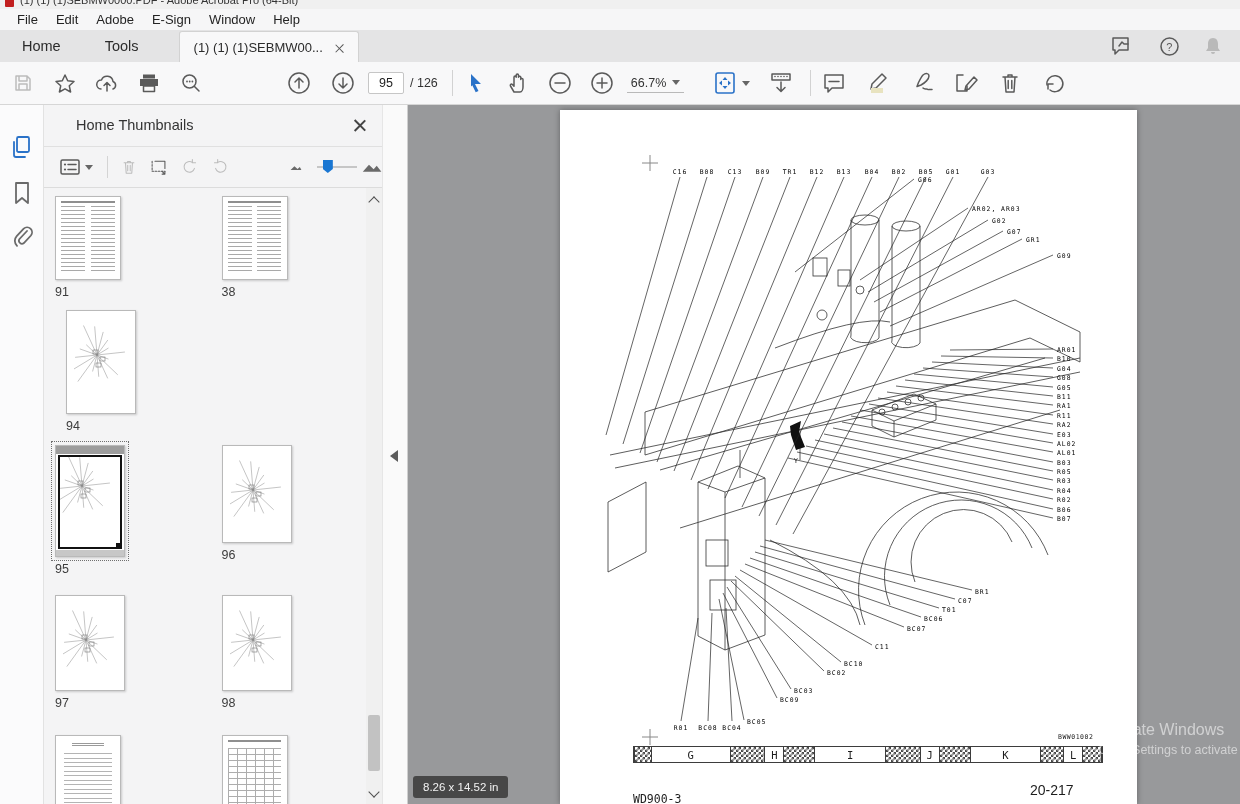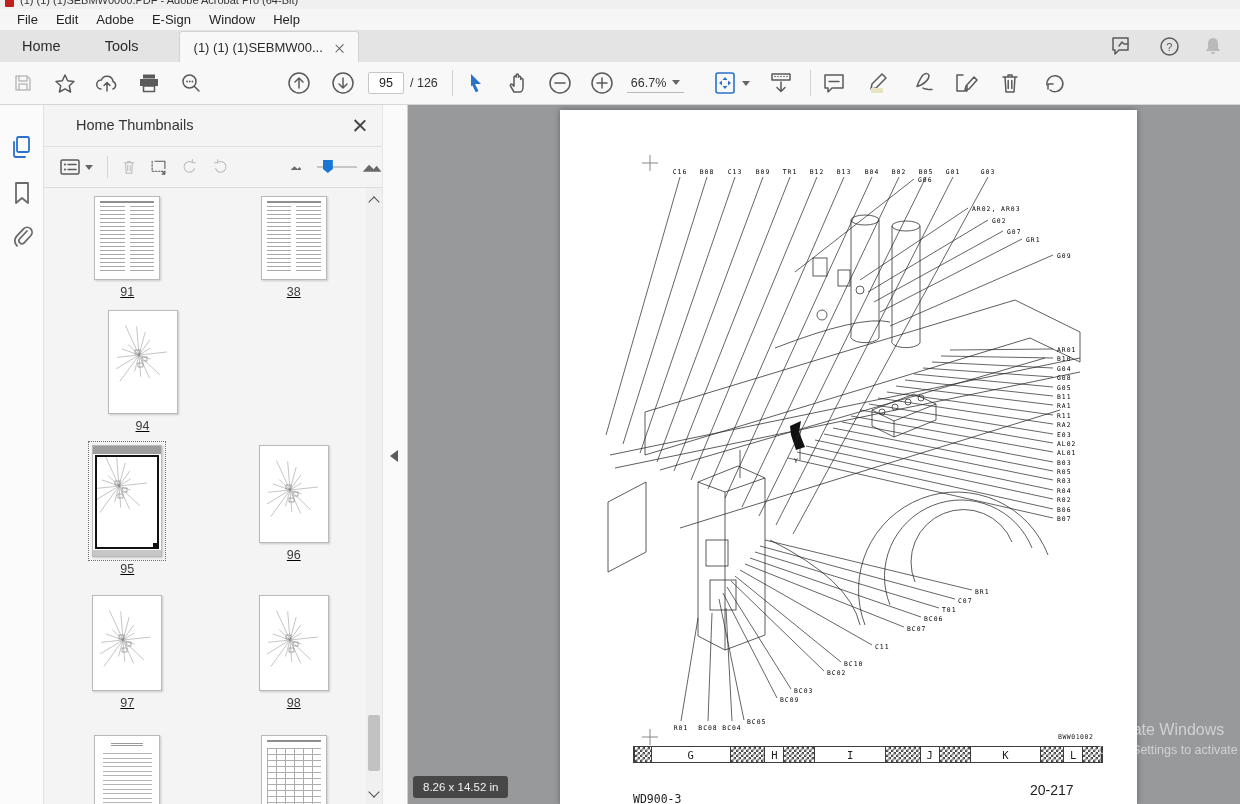--- a/index.html
+++ b/index.html
@@ -47,21 +47,21 @@
   
   #sidebar { width:338px; height:100%; background:#f4f4f5; position:relative; flex:none; }
   #panel-head { position:absolute; left:0; top:0; width:100%; height:42px; border-bottom:1px solid #e0e0e0; }
   #panel-title { position:absolute; left:32px; top:12px; font-size:14.5px; color:#333; }
   #panel-close { position:absolute; right:16px; top:14px; width:12px; height:12px; cursor:pointer; }
   #panel-close::before,#panel-close::after { content:""; position:absolute; left:5px; top:-1px; width:1.6px; height:15px; background:#444; }
   #panel-close::before { transform:rotate(45deg); } #panel-close::after { transform:rotate(-45deg); }
   #panel-tools { position:absolute; left:0; top:42px; width:100%; height:41px; border-bottom:1px solid #dcdcdc; display:flex; align-items:center; padding-left:16px; gap:14px; }
   #thumb-area { position:absolute; left:0; top:83px; width:322px; height:616px; overflow:hidden; }
   .trow { position:absolute; left:0; width:322px; display:flex; }
-  .tcell { width:153px; display:flex; flex-direction:column; align-items:center; cursor:pointer;text-decoration:underline; }
+  .tcell { width:153px; display:flex; flex-direction:column; align-items:flex-start; cursor:pointer; }
   .pagebox-mini { background:#fff; border:1px solid #b9b9b9; box-shadow:1px 1px 2px rgba(0,0,0,.18); position:relative; overflow:hidden; }
   .tnum { margin-top:5px; font-size:12.5px; color:#3c3c3c; }
   .mini-table::before { content:""; position:absolute; top:11%; bottom:7%; left:8%; width:38%; background:repeating-linear-gradient(#a9a9a9 0 1px, transparent 1px 4px); }
   .mini-table::after  { content:""; position:absolute; top:11%; bottom:7%; right:8%; width:38%; background:repeating-linear-gradient(#a9a9a9 0 1px, transparent 1px 4px); }
   .mini-hdr { position:absolute; top:5%; left:8%; right:8%; height:1.5px; background:#8f8f8f; }
   .mini-text::before { content:""; position:absolute; top:20%; bottom:6%; left:12%; right:12%; background:repeating-linear-gradient(#b4b4b4 0 1px, transparent 1px 4.5px); }
   .mini-text .mini-hdr { top:8%; left:25%; right:25%; height:4px; background:repeating-linear-gradient(#9a9a9a 0 1px, transparent 1px 2.5px); }
   .mini-grid::before { content:""; position:absolute; top:14%; bottom:6%; left:8%; right:8%;
       background-image:repeating-linear-gradient(#adadad 0 1px, transparent 1px 6px), repeating-linear-gradient(90deg,#adadad 0 1px, transparent 1px 9px); }
   

